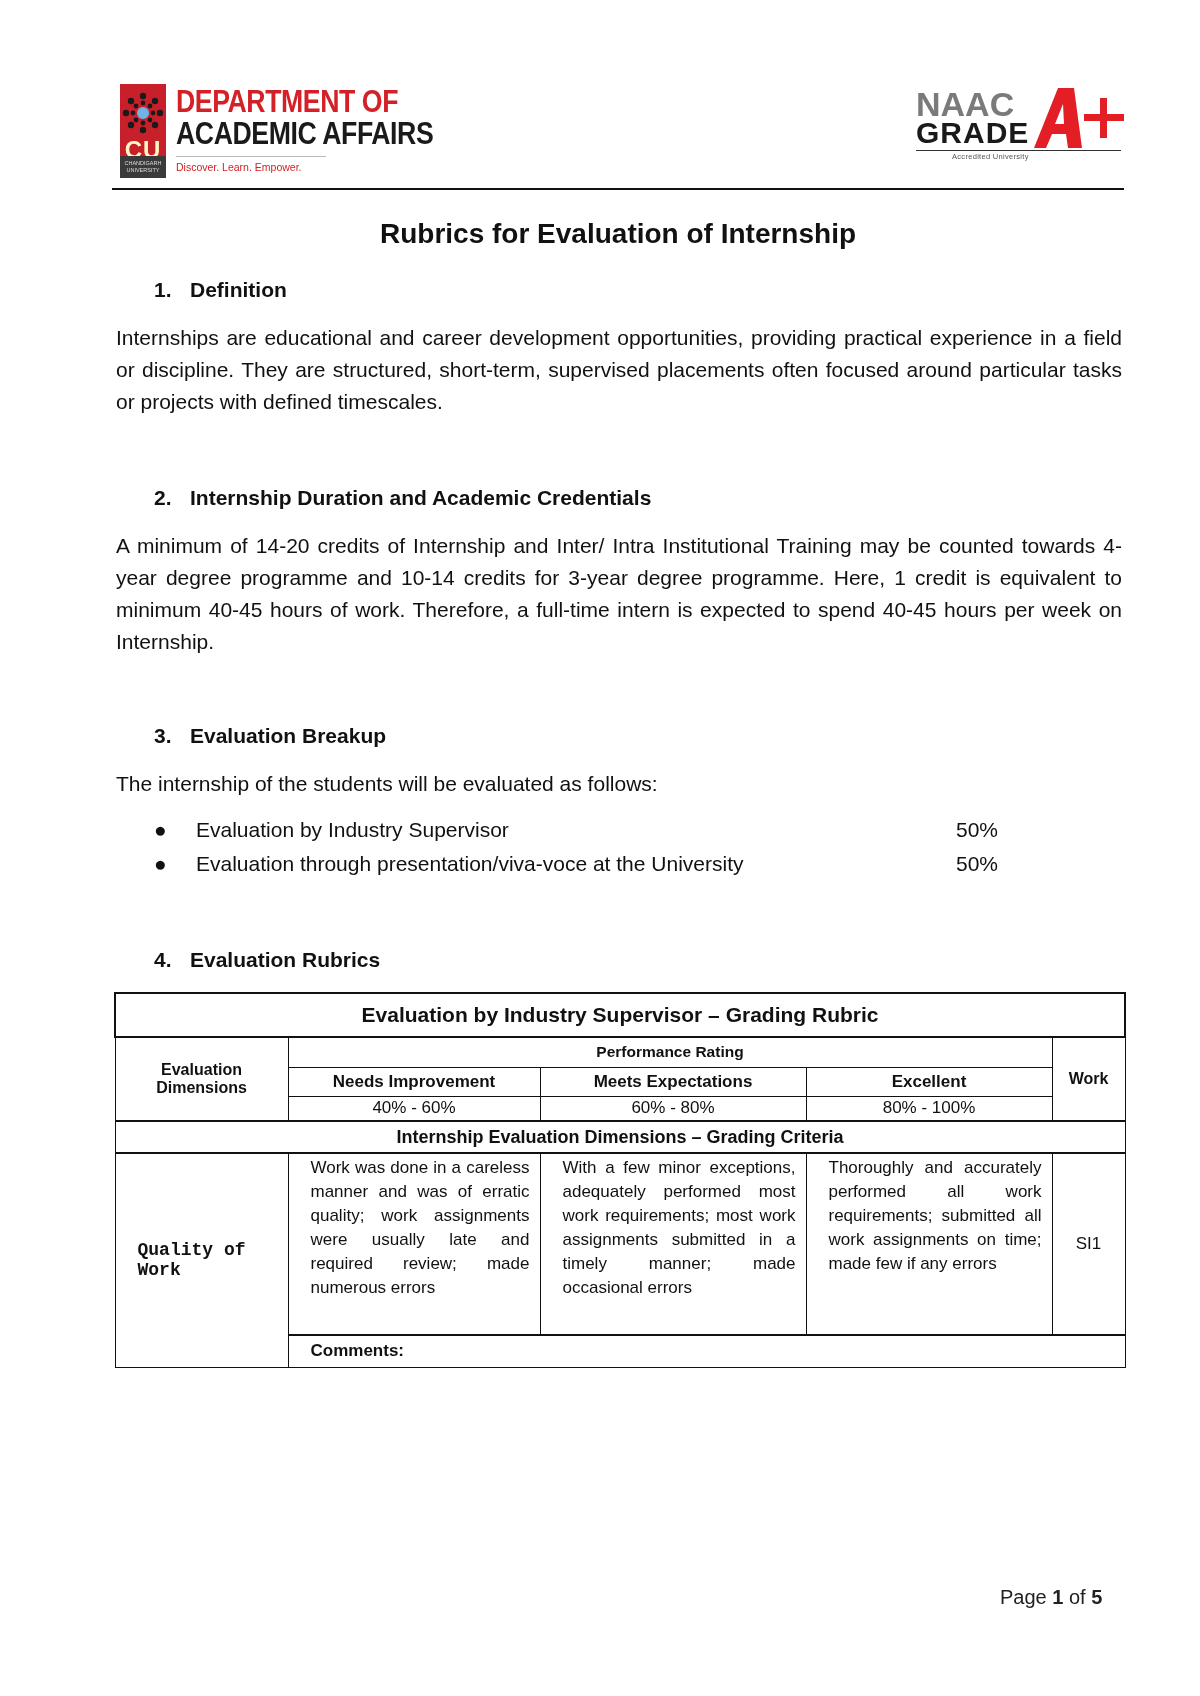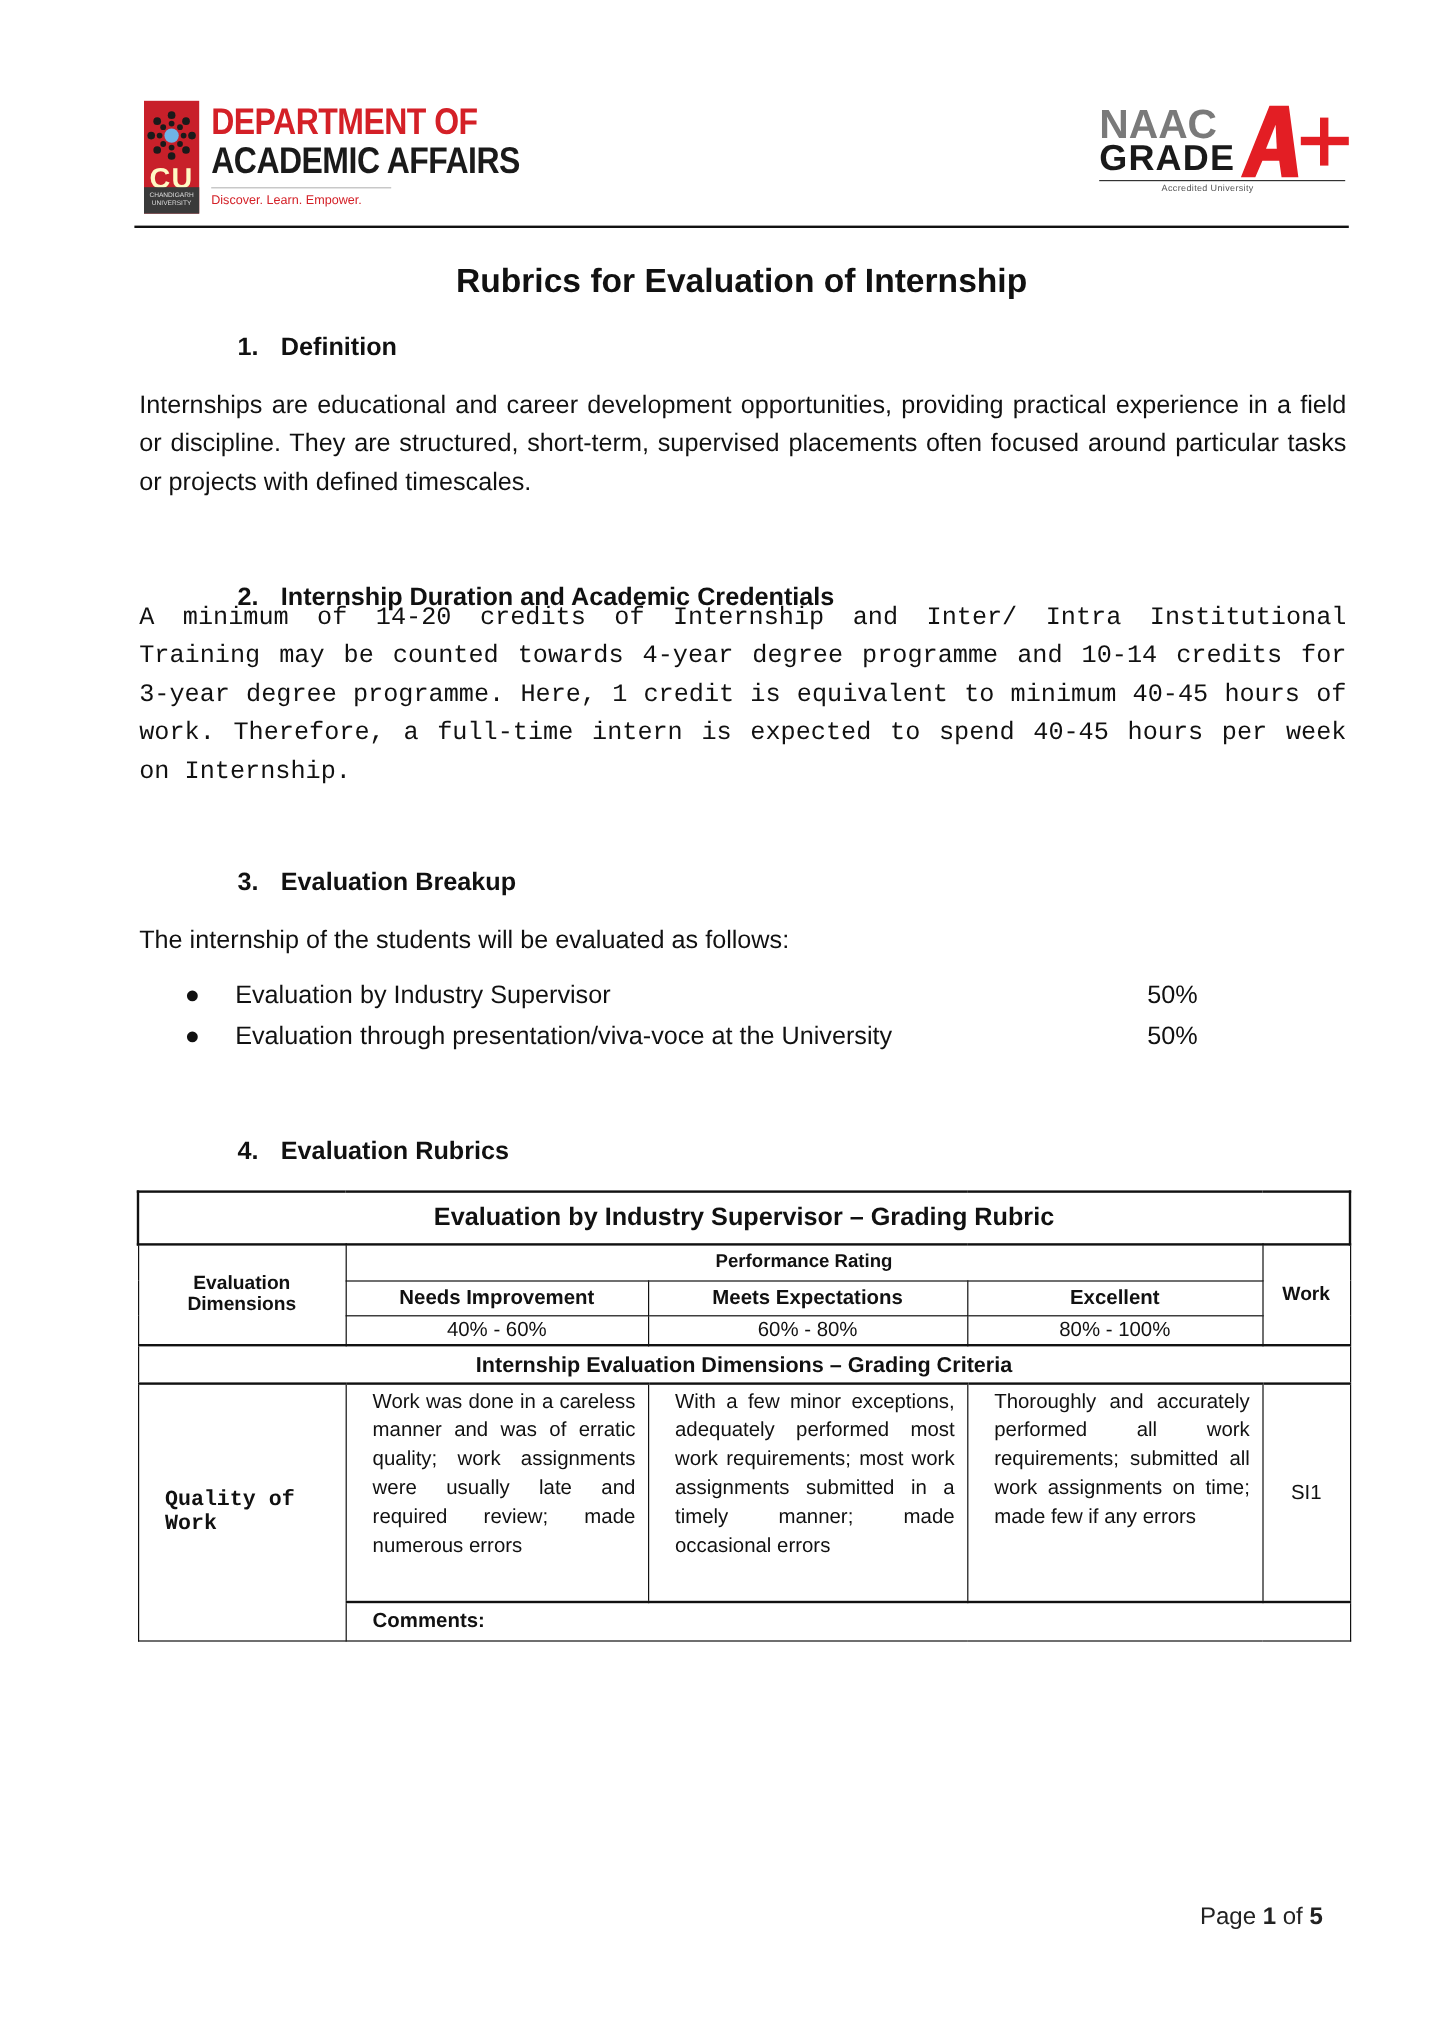--- a/index.html
+++ b/index.html
@@ -17,27 +17,27 @@
   .cu-words { padding-left:10px; display:flex; flex-direction:column; justify-content:flex-start; }
   .cu-words .l1 { color:#d42027; font-weight:bold; font-size:31px; line-height:32px; letter-spacing:-0.5px; transform:scaleX(0.86); transform-origin:left; white-space:nowrap; margin-top:2px;}
   .cu-words .l2 { color:#1a1a1a; font-weight:bold; font-size:31px; line-height:32px; letter-spacing:-0.5px; transform:scaleX(0.86); transform-origin:left; white-space:nowrap;}
   .cu-words .tag { color:#d42027; font-size:10.5px; margin-top:6px; border-top:1px solid #bbb; padding-top:4px; width:150px; }
 
   .naac { left:916px; top:88px; width:212px; height:76px; }
   .naac .n1 { position:absolute; left:0; top:0; font-weight:bold; font-size:34px; color:#7a7a7a; line-height:32px; letter-spacing:0px; }
   .naac .n2 { position:absolute; left:0; top:30px; font-weight:bold; font-size:30px; color:#1a1a1a; line-height:30px; letter-spacing:1px; }
   .naac .aplus { position:absolute; left:118px; top:0px; width:94px; height:60px; }
   .naac .rule { position:absolute; left:0; top:62px; width:205px; height:1px; background:#333; }
-  .naac .acc { position:absolute; left:52px; top:64px; font-size:7.5px; color:#555; letter-spacing:0.3px; }
+  .naac .acc { position:absolute; left:36px; top:64px; font-size:7.5px; color:#555; letter-spacing:0.3px; }
 
   .header-rule { left:112px; top:188px; width:1012px; height:2px; background:#111; }
 
   
   .title { left:0; width:1236px; top:218px; text-align:center; font-size:28px; font-weight:bold; color:#111; }
-  .h { font-size:21px; font-weight:bold; color:#111;margin-left:44px; }
+  .h { font-size:21px; font-weight:bold; color:#111; }
   .h .num { display:inline-block; width:36px; }
   .para { left:116px; width:1006px; font-size:21px; line-height:32px; text-align:justify; color:#111; }
   .bul { left:154px; font-size:21px; color:#111; display:flex; }
   .bul .dot { width:16px; }
   .bul .txt { width:760px; padding-left:26px; }
   .bul .pct { width:60px; }
 
   
   .rubric { left:114px; top:992px; width:1010px; border-collapse:collapse; table-layout:fixed; }
   .rubric td { border:1.5px solid #111; padding:0 6px; font-size:17px; color:#111; vertical-align:middle; }
@@ -105,21 +105,21 @@
 <div class="abs title">Rubrics for Evaluation of Internship</div>
 
 <div class="abs h" style="left:154px; top:278px;">
   <span class="num">1.</span><span>Definition</span>
 </div>
 <div class="abs para" style="top:322px;">Internships are educational and career development opportunities, providing practical experience in a field or discipline. They are structured, short-term, supervised placements often focused around particular tasks or projects with defined timescales.</div>
 
 <div class="abs h" style="left:154px; top:486px;">
   <span class="num">2.</span><span>Internship Duration and Academic Credentials</span>
 </div>
-<div class="abs para" style="top:500px;font-family:Liberation Mono, monospace;">A minimum of 14-20 credits of Internship and Inter/ Intra Institutional Training may be counted towards 4-year degree programme and 10-14 credits for 3-year degree programme. Here, 1 credit is equivalent to minimum 40-45 hours of work. Therefore, a full-time intern is expected to spend 40-45 hours per week on Internship.</div>
+<div class="abs para" style="top:530px;">A minimum of 14-20 credits of Internship and Inter/ Intra Institutional Training may be counted towards 4-year degree programme and 10-14 credits for 3-year degree programme. Here, 1 credit is equivalent to minimum 40-45 hours of work. Therefore, a full-time intern is expected to spend 40-45 hours per week on Internship.</div>
 
 <div class="abs h" style="left:154px; top:724px;">
   <span class="num">3.</span><span>Evaluation Breakup</span>
 </div>
 <div class="abs para" style="top:768px;">The internship of the students will be evaluated as follows:</div>
 
 <div class="abs bul" style="top:818px;">
   <span class="dot">●</span>
   <span class="txt">Evaluation by Industry Supervisor</span>
   <span class="pct">50%</span>

